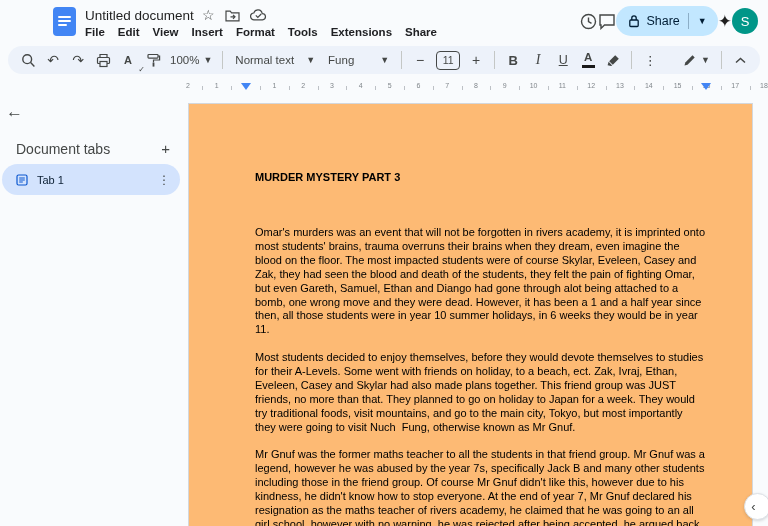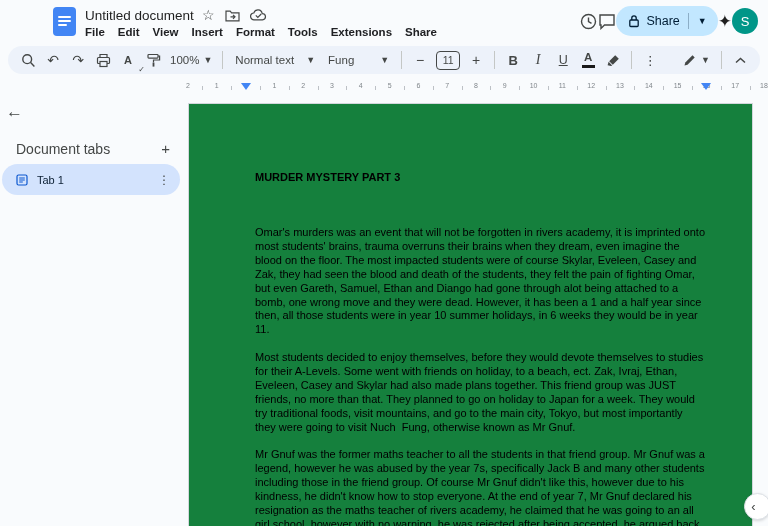--- a/index.html
+++ b/index.html
@@ -81,21 +81,21 @@
   .tab-pill { position:absolute; left:2px; top:64px; width:178px; height:31px;
     background:#d3e3fd; border-radius:16px; display:flex; align-items:center;
     padding:0 10px 0 14px; gap:9px; cursor:pointer; }
   .tab-label { flex:1; font-size:11px; font-weight:500; color:#0b1f33; }
   .tab-more { font-size:12px; color:#444746; background:none; border:none; cursor:pointer; }
   .panel-hint { position:absolute; left:8px; top:102px; width:170px; font-size:9px;
     font-style:italic; color:#5f6368; line-height:1.4; white-space:pre-line; }
 
   
   .page { position:absolute; left:188px; top:103px; width:565px; height:423px;
-    background:#15803d; border:1px solid #d3d7dc; border-bottom:none; }
+    background:#fdba74; border:1px solid #d3d7dc; border-bottom:none; }
   .doc-heading { position:absolute; left:66px; top:67px; font-size:11px; font-weight:bold;
     color:#000; white-space:pre; }
   .doc-body { position:absolute; left:66px; top:122px; font-size:11px; color:#000;
     line-height:13.9px; }
   .para { white-space:pre; margin-bottom:13.9px; }
 
   
   .collapse-btn { position:absolute; left:744px; top:493px; width:27px; height:27px;
     border-radius:50%; background:#fff; border:1px solid #dde1e6;
     box-shadow:0 1px 3px rgba(60,64,67,.2); color:#444746; font-size:13px;

